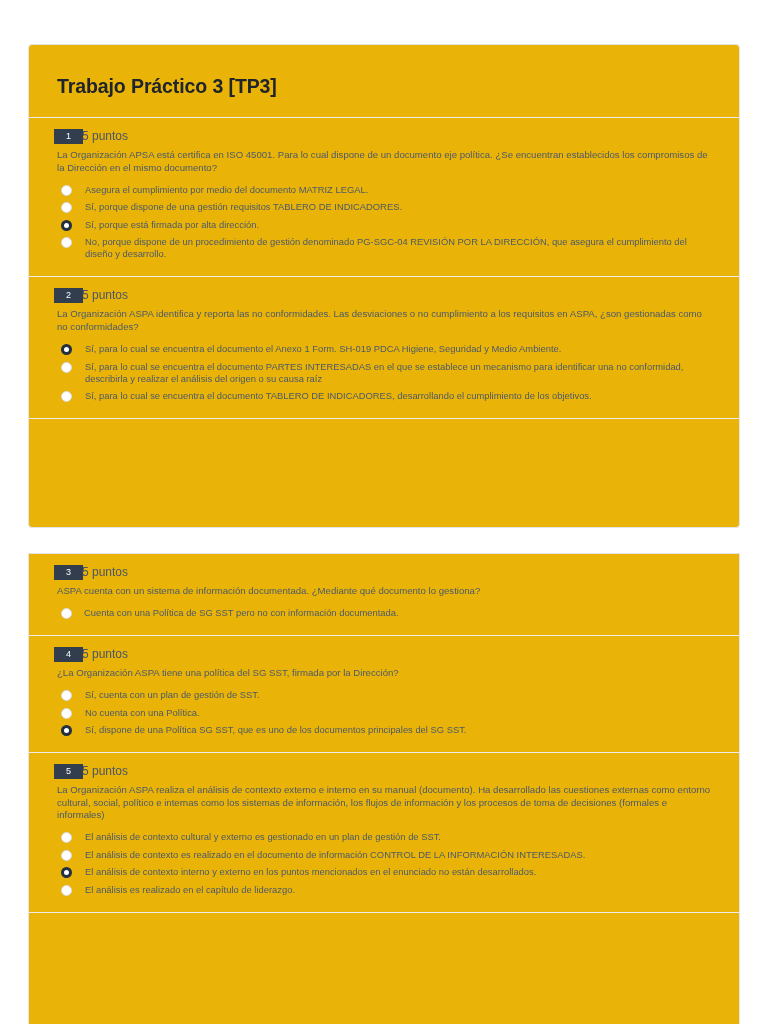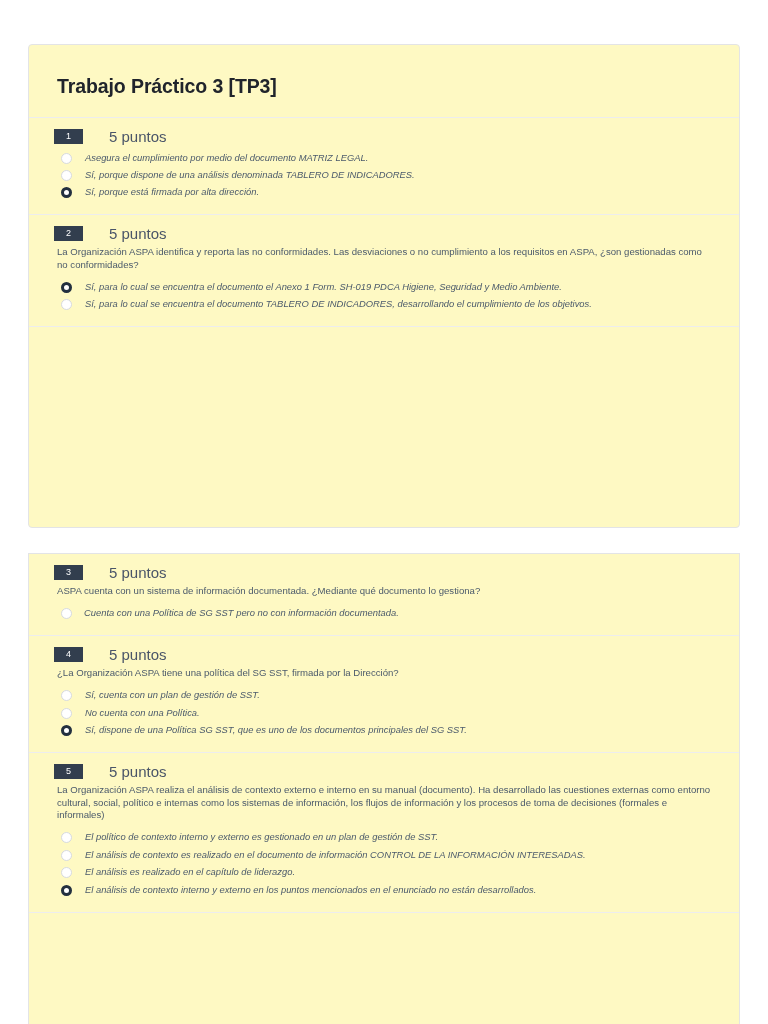--- a/index.html
+++ b/index.html
@@ -20,21 +20,21 @@
     position: relative;
     width: 768px;
     background: #ffffff;
   }
 
   
   .page {
     position: relative;
     margin: 0 auto;
     width: 712px;
-    background: #fef9c3;
+    background: #eab308;
     border: 1px solid #e3e4e6;
     border-radius: 3px;
     box-shadow: 0 0 0 0 rgba(0,0,0,0);
   }
   .page-1 {
     margin-top: 44px;
     height: 484px;
     border-radius: 4px;
   }
   .page-2 {
@@ -78,23 +78,23 @@
     width: 29px;
     height: 15px;
     background: #323e4e;
     color: #ffffff;
     font-size: 9px;
     line-height: 15px;
     text-align: center;
   }
   .q-points {
     position: absolute;
-    left: 52px;
+    left: 25px;
     top: 0;
-    font-size: 15px;
+    font-size: 12px;
     line-height: 15px;
     color: #4a5568;
   }
 
   .q-text {
     font-size: 9.6px;
     line-height: 1.32;
     color: #4b5a6b;
     margin: 0 0 7px 0;
     padding-right: 4px;
@@ -104,21 +104,20 @@
     margin: 0;
     padding: 0;
     list-style: none;
   }
   .option {
     position: relative;
     display: flex;
     align-items: flex-start;
     padding: 2.5px 0 2.5px 0;
     min-height: 17px;
-    font-style: italic;
   }
   .radio {
     flex: 0 0 auto;
     width: 11px;
     height: 11px;
     margin: 1px 13px 0 4px;
     border-radius: 50%;
     border: 1.3px solid #d7dade;
     background: #ffffff;
   }
@@ -145,46 +144,55 @@
 
     <div class="title-block">
       <h1 class="doc-title">Trabajo Práctico 3 [TP3]</h1>
     </div>
 
     <div class="question">
       <div class="q-head">
         <span class="q-badge">1</span>
         <span class="q-points">5 puntos</span>
       </div>
+      <p class="q-text">La Organización APSA está certifica en ISO 45001. Para lo cual dispone de un documento eje política. ¿Se encuentran establecidos los compromisos de la Dirección en el mismo documento?</p>
       <ul class="options">
         <li class="option">
           <span class="radio"></span>
           <span class="option-text">Asegura el cumplimiento por medio del documento MATRIZ LEGAL.</span>
         </li>
         <li class="option">
           <span class="radio"></span>
-          <span class="option-text">Sí, porque dispone de una  análisis denominada TABLERO DE INDICADORES.</span>
+          <span class="option-text">Sí, porque dispone de una  gestión requisitos TABLERO DE INDICADORES.</span>
         </li>
         <li class="option">
           <span class="radio selected"></span>
           <span class="option-text">Sí, porque está firmada por alta dirección.</span>
         </li>
+        <li class="option">
+          <span class="radio"></span>
+          <span class="option-text">No, porque dispone de un procedimiento de gestión denominado PG-SGC-04 REVISIÓN POR LA DIRECCIÓN, que asegura el cumplimiento del diseño y desarrollo.</span>
+        </li>
       </ul>
     </div>
 
     <div class="question">
       <div class="q-head">
         <span class="q-badge">2</span>
         <span class="q-points">5 puntos</span>
       </div>
       <p class="q-text">La Organización ASPA identifica y reporta las no conformidades. Las desviaciones o no cumplimiento a los requisitos en ASPA, ¿son gestionadas como no conformidades?</p>
       <ul class="options">
         <li class="option">
           <span class="radio selected"></span>
           <span class="option-text">Sí, para lo cual se encuentra el documento el Anexo 1 Form. SH-019 PDCA Higiene, Seguridad y Medio Ambiente.</span>
+        </li>
+        <li class="option">
+          <span class="radio"></span>
+          <span class="option-text">Sí, para lo cual se encuentra el documento PARTES INTERESADAS en el que se establece un mecanismo para identificar una no conformidad, describirla y realizar el análisis del origen o su causa raíz</span>
         </li>
         <li class="option">
           <span class="radio"></span>
           <span class="option-text">Sí, para lo cual se encuentra el documento TABLERO DE INDICADORES, desarrollando el cumplimiento de los objetivos.</span>
         </li>
       </ul>
     </div>
 
     <div class="q-spacer"></div>
   </div>
@@ -229,33 +237,33 @@
 
     <div class="question">
       <div class="q-head">
         <span class="q-badge">5</span>
         <span class="q-points">5 puntos</span>
       </div>
       <p class="q-text">La Organización ASPA realiza el análisis de contexto externo e interno en su manual (documento). Ha desarrollado las cuestiones externas como entorno cultural, social, político e internas como los sistemas de información, los flujos de información y los procesos de toma de decisiones (formales e informales)</p>
       <ul class="options">
         <li class="option">
           <span class="radio"></span>
-          <span class="option-text">El político de contexto interno y externo es gestionado en un plan de gestión de SST.</span>
+          <span class="option-text">El análisis de contexto cultural y externo es gestionado en un plan de gestión de SST.</span>
         </li>
         <li class="option">
           <span class="radio"></span>
           <span class="option-text">El análisis de contexto es realizado en el documento de información CONTROL DE LA INFORMACIÓN INTERESADAS.</span>
         </li>
         <li class="option">
+          <span class="radio selected"></span>
+          <span class="option-text">El análisis de contexto interno y externo en los puntos mencionados en el enunciado no están desarrollados.</span>
+        </li>
+        <li class="option">
           <span class="radio"></span>
           <span class="option-text">El análisis es realizado en el capítulo de liderazgo.</span>
-        </li>
-        <li class="option">
-          <span class="radio selected"></span>
-          <span class="option-text">El análisis de contexto interno y externo en los puntos mencionados en el enunciado no están desarrollados.</span>
         </li>
       </ul>
     </div>
 
     <div class="q-spacer"></div>
   </div>
 
 </div>
 
 </body></html>

